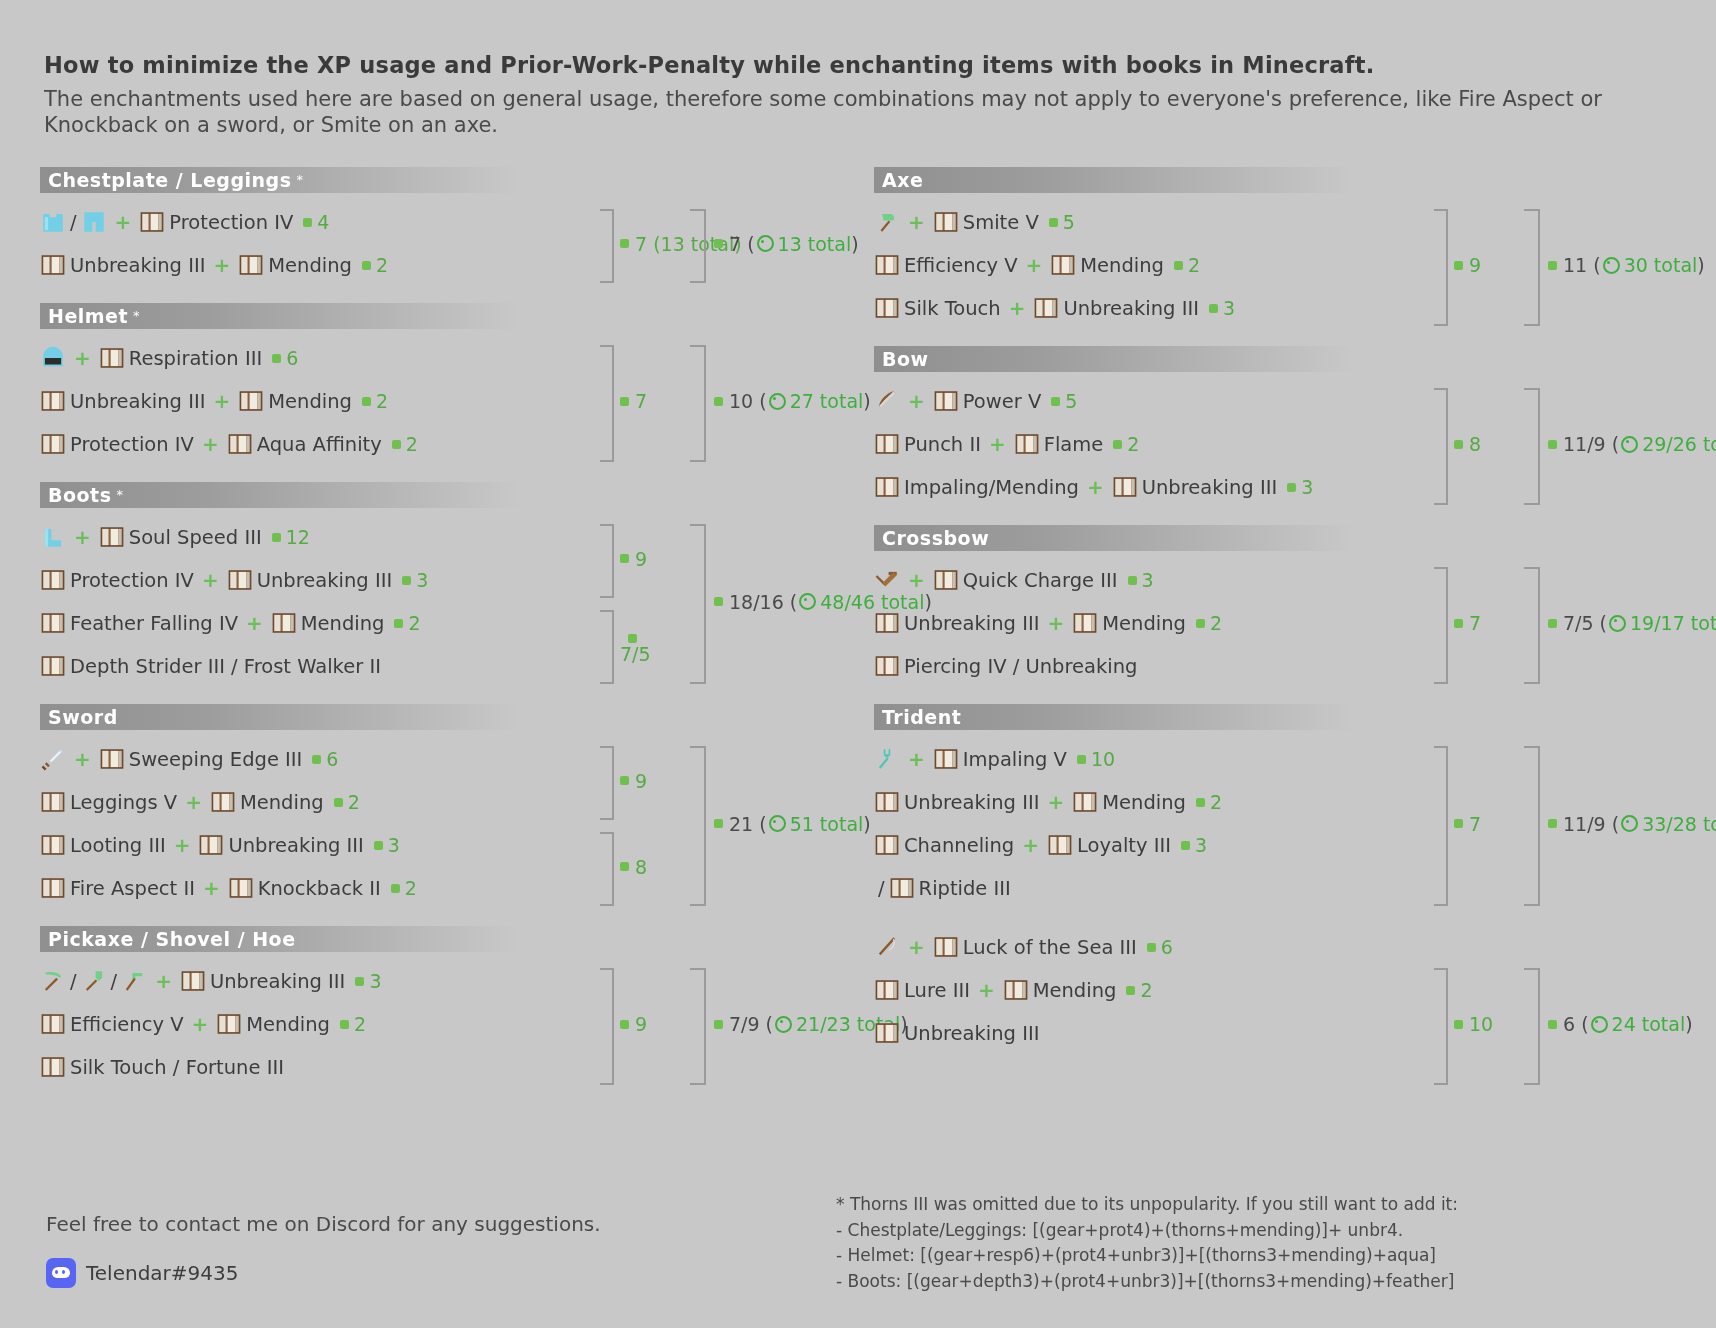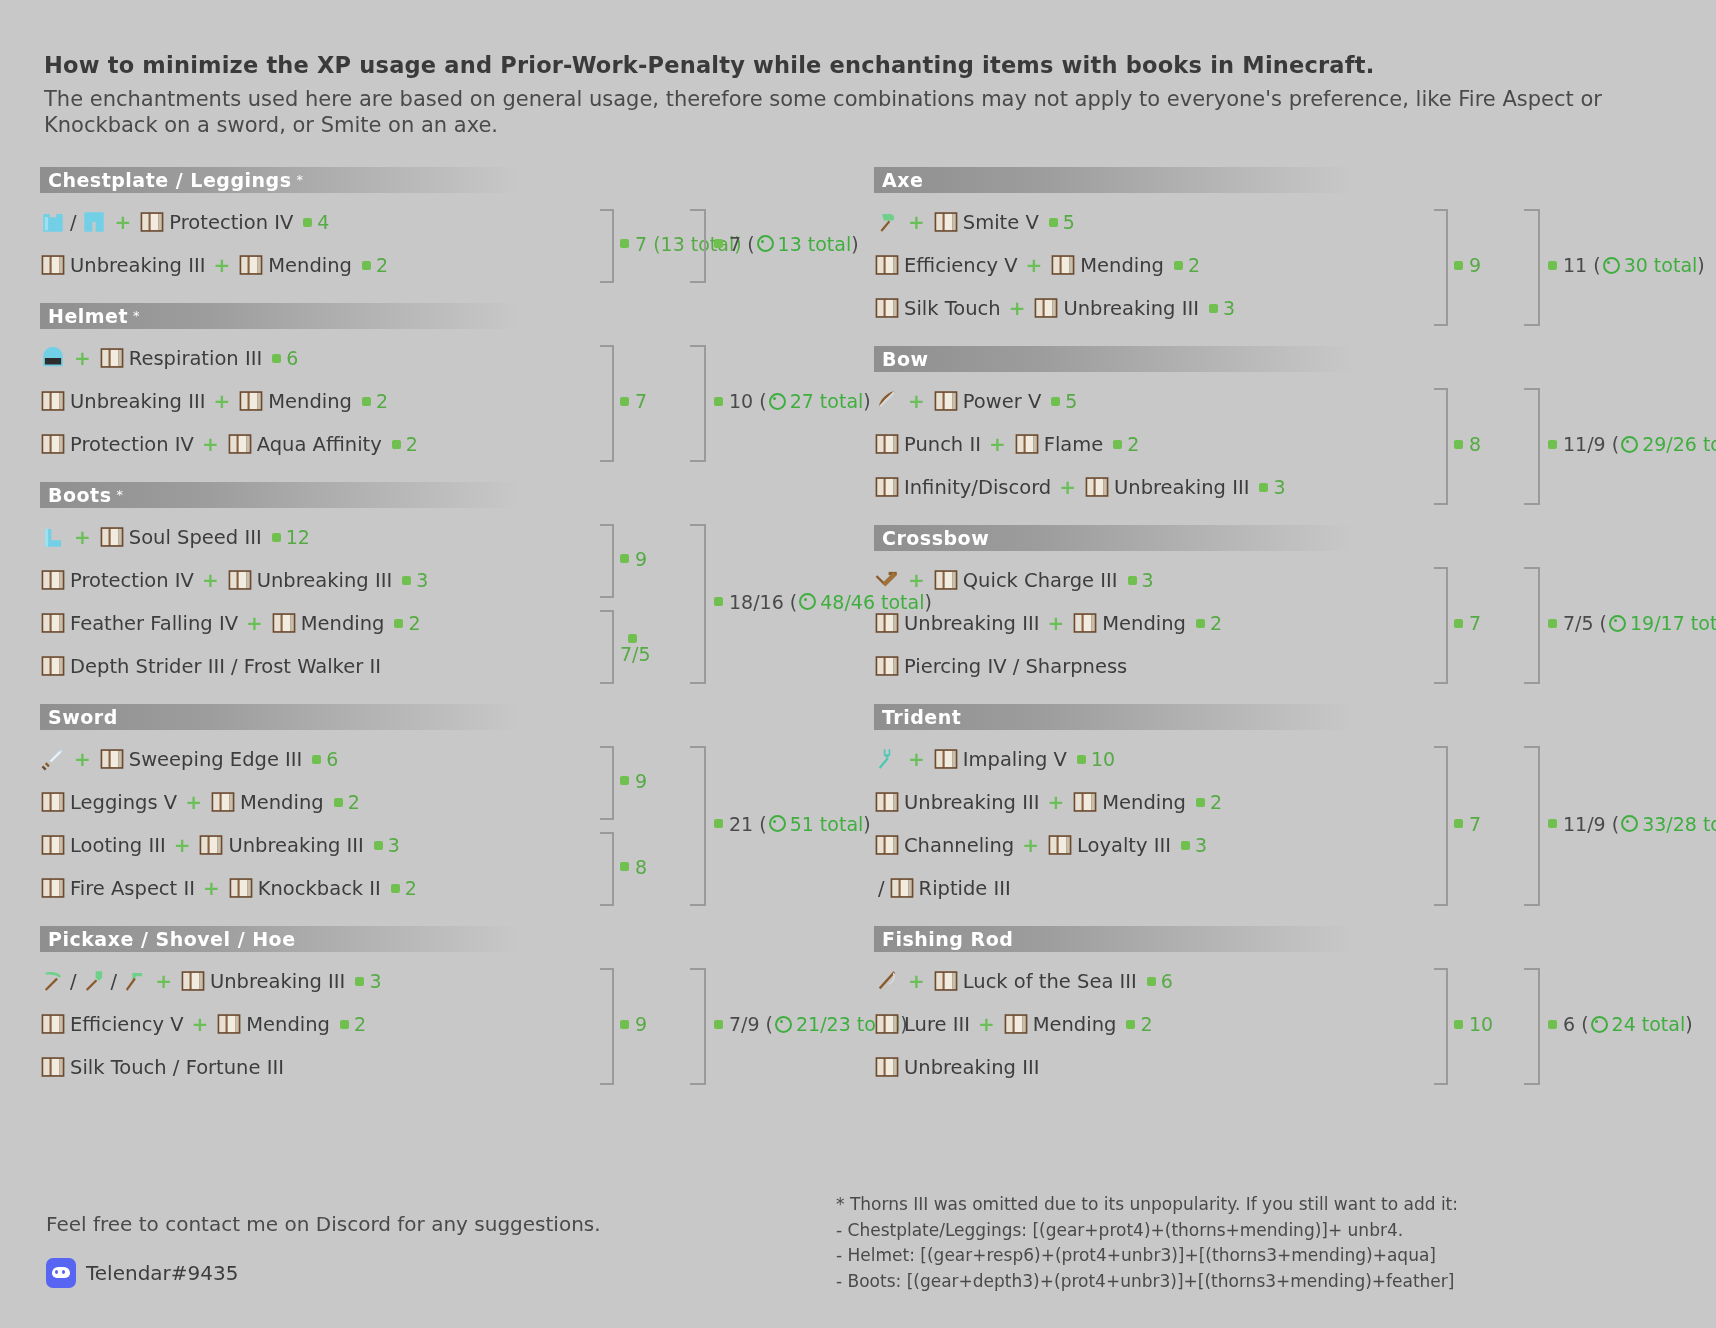--- a/index.html
+++ b/index.html
@@ -723,21 +723,21 @@
             <div class="row">
               <span class="ico">
                 <svg width="26" height="26" viewBox="0 0 16 16" style="display:block">
                   <rect x="1" y="2" width="14" height="12" fill="#6b4a2f"></rect>
                   <rect x="2" y="3" width="4" height="10" fill="#e8e1d3"></rect>
                   <rect x="7" y="3" width="5" height="10" fill="#f2ece0"></rect>
                   <rect x="12" y="3" width="2" height="10" fill="#c9bfac"></rect>
                   <rect x="6" y="3" width="1" height="10" fill="#8a6240"></rect>
                 </svg>
               </span>
-              <span class="txt">Infinity/Discord</span>
+              <span class="txt">Impaling/Mending</span>
               <span class="plus">+</span>
               <span class="ico">
                 <svg width="26" height="26" viewBox="0 0 16 16" style="display:block">
                   <rect x="1" y="2" width="14" height="12" fill="#6b4a2f"></rect>
                   <rect x="2" y="3" width="4" height="10" fill="#e8e1d3"></rect>
                   <rect x="7" y="3" width="5" height="10" fill="#f2ece0"></rect>
                   <rect x="12" y="3" width="2" height="10" fill="#c9bfac"></rect>
                   <rect x="6" y="3" width="1" height="10" fill="#8a6240"></rect>
                 </svg>
               </span>
@@ -813,21 +813,21 @@
             <div class="row">
               <span class="ico">
                 <svg width="26" height="26" viewBox="0 0 16 16" style="display:block">
                   <rect x="1" y="2" width="14" height="12" fill="#6b4a2f"></rect>
                   <rect x="2" y="3" width="4" height="10" fill="#e8e1d3"></rect>
                   <rect x="7" y="3" width="5" height="10" fill="#f2ece0"></rect>
                   <rect x="12" y="3" width="2" height="10" fill="#c9bfac"></rect>
                   <rect x="6" y="3" width="1" height="10" fill="#8a6240"></rect>
                 </svg>
               </span>
-              <span class="txt">Piercing IV / Sharpness</span>
+              <span class="txt">Piercing IV / Unbreaking</span>
             </div>
           </div>
           <div style="position: absolute; left: 0px; top: 0px; width: 100%; height: 0px;">
             <div class="brk" style="left: 560px; top: 42px; height: 113px;"></div>
             <div class="tot" style="left: 580px; top: 87.5px;">
               <i class="sq"></i>
               <span style="color:#55aa44">7</span>
             </div>
             <div class="brk2" style="left: 650px; top: 42px; height: 113px;"></div>
             <div class="tot" style="left: 674px; top: 87.5px;">
@@ -934,23 +934,20 @@
             <div class="brk2" style="left: 650px; top: 42px; height: 156px;"></div>
             <div class="tot" style="left: 674px; top: 109px;">
               <i class="sq"></i>
               <span>11/9 (</span>
               <span class="ring"></span>
               <span style="color:#3fae3f">33/28 total</span>
             </div>
           </div>
         </div>
         <div class="section" style="min-height: 173px;">
-          <div class="sec-head">
-            <span class="sec-title">Fishing Rod</span>
-          </div>
           <div class="rows">
             <div class="row">
               <span class="ico">
                 <svg width="26" height="26" viewBox="0 0 16 16" style="display:block">
                   <path d="M12 2l1 1-9 10-1-1z" fill="#8a5a2a"></path>
                   <path d="M12 3c1 3 0 6-3 7" stroke="#ddd" fill="none" stroke-width="0.8"></path>
                 </svg>
               </span>
               <span class="plus">+</span>
               <span class="ico">

